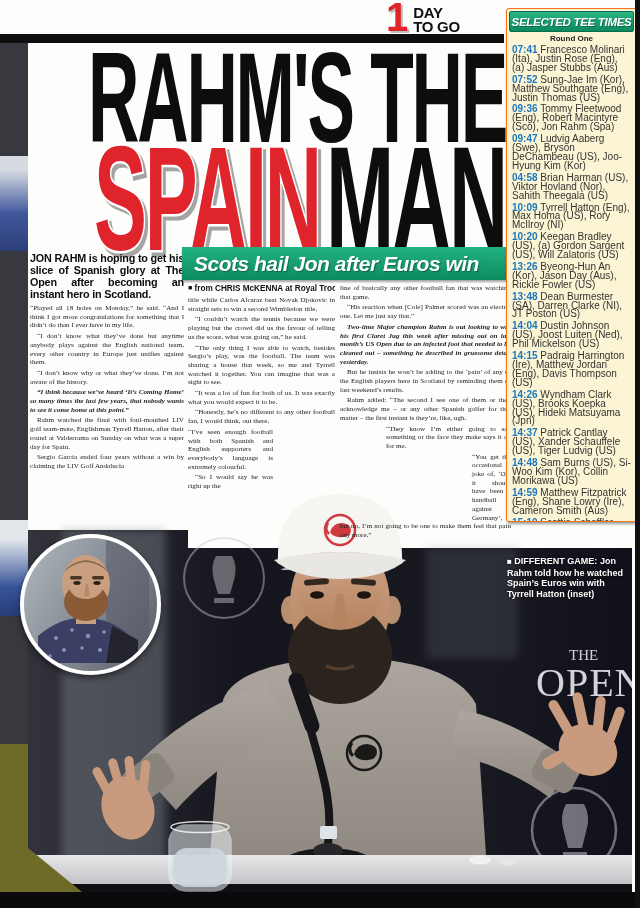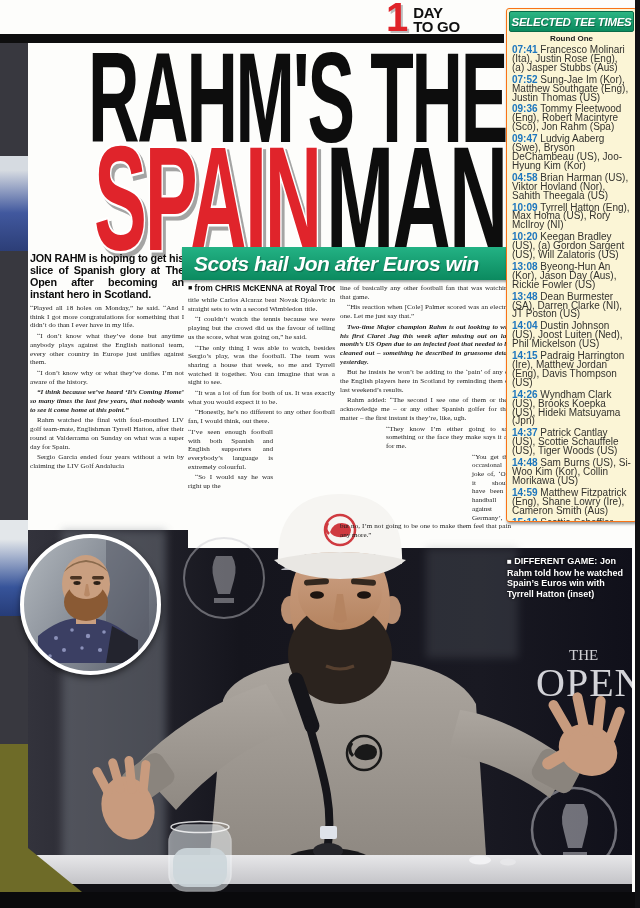--- a/index.html
+++ b/index.html
@@ -149,26 +149,26 @@
     </div>
     <div id="tee-subtitle">Round One</div>
     <div id="tee-list">
         <div class="tee-entry"><span class="tee-time">07:41</span><span class="tee-players"> Francesco Molinari (Ita), Justin Rose (Eng), (a) Jasper Stubbs (Aus)</span></div>
         <div class="tee-entry"><span class="tee-time">07:52</span><span class="tee-players"> Sung-Jae Im (Kor), Matthew Southgate (Eng), Justin Thomas (US)</span></div>
         <div class="tee-entry"><span class="tee-time">09:36</span><span class="tee-players"> Tommy Fleetwood (Eng), Robert Macintyre (Sco), Jon Rahm (Spa)</span></div>
         <div class="tee-entry"><span class="tee-time">09:47</span><span class="tee-players"> Ludvig Aaberg (Swe), Bryson DeChambeau (US), Joo-Hyung Kim (Kor)</span></div>
         <div class="tee-entry"><span class="tee-time">04:58</span><span class="tee-players"> Brian Harman (US), Viktor Hovland (Nor), Sahith Theegala (US)</span></div>
         <div class="tee-entry"><span class="tee-time">10:09</span><span class="tee-players"> Tyrrell Hatton (Eng), Max Homa (US), Rory McIlroy (NI)</span></div>
         <div class="tee-entry"><span class="tee-time">10:20</span><span class="tee-players"> Keegan Bradley (US), (a) Gordon Sargent (US), Will Zalatoris (US)</span></div>
-        <div class="tee-entry"><span class="tee-time">13:08</span><span class="tee-players"> Byeong-Hun An (Kor), Jason Day (Aus), Rickie Fowler (US)</span></div>
+        <div class="tee-entry"><span class="tee-time">13:26</span><span class="tee-players"> Byeong-Hun An (Kor), Jason Day (Aus), Rickie Fowler (US)</span></div>
         <div class="tee-entry"><span class="tee-time">13:48</span><span class="tee-players"> Dean Burmester (SA), Darren Clarke (NI), JT Poston (US)</span></div>
         <div class="tee-entry"><span class="tee-time">14:04</span><span class="tee-players"> Dustin Johnson (US), Joost Luiten (Ned), Phil Mickelson (US)</span></div>
         <div class="tee-entry"><span class="tee-time">14:15</span><span class="tee-players"> Padraig Harrington (Ire), Matthew Jordan (Eng), Davis Thompson (US)</span></div>
         <div class="tee-entry"><span class="tee-time">14:26</span><span class="tee-players"> Wyndham Clark (US), Brooks Koepka (US), Hideki Matsuyama (Jpn)</span></div>
-        <div class="tee-entry"><span class="tee-time">14:37</span><span class="tee-players"> Patrick Cantlay (US), Scottie Schauffele (US), Tiger Woods (US)</span></div>
+        <div class="tee-entry"><span class="tee-time">14:37</span><span class="tee-players"> Patrick Cantlay (US), Xander Schauffele (US), Tiger Ludvig (US)</span></div>
         <div class="tee-entry"><span class="tee-time">14:48</span><span class="tee-players"> Sam Burns (US), Si-Woo Kim (Kor), Collin Morikawa (US)</span></div>
         <div class="tee-entry"><span class="tee-time">14:59</span><span class="tee-players"> Matthew Fitzpatrick (Eng), Shane Lowry (Ire), Cameron Smith (Aus)</span></div>
         <div class="tee-entry"><span class="tee-time">15:10</span><span class="tee-players"> Scottie Scheffler (US), Jordan Spieth (US), Cameron Young (US)</span></div>
       </div>
     <div id="tee-footnote">(a) denotes amateur</div>
   </div>
 
   <svg class="abs" id="photo-svg" width="604" height="445" viewBox="0 0 604 445">
     <defs>
       <linearGradient id="bgGrad" x1="0" y1="0" x2="1" y2="0">

